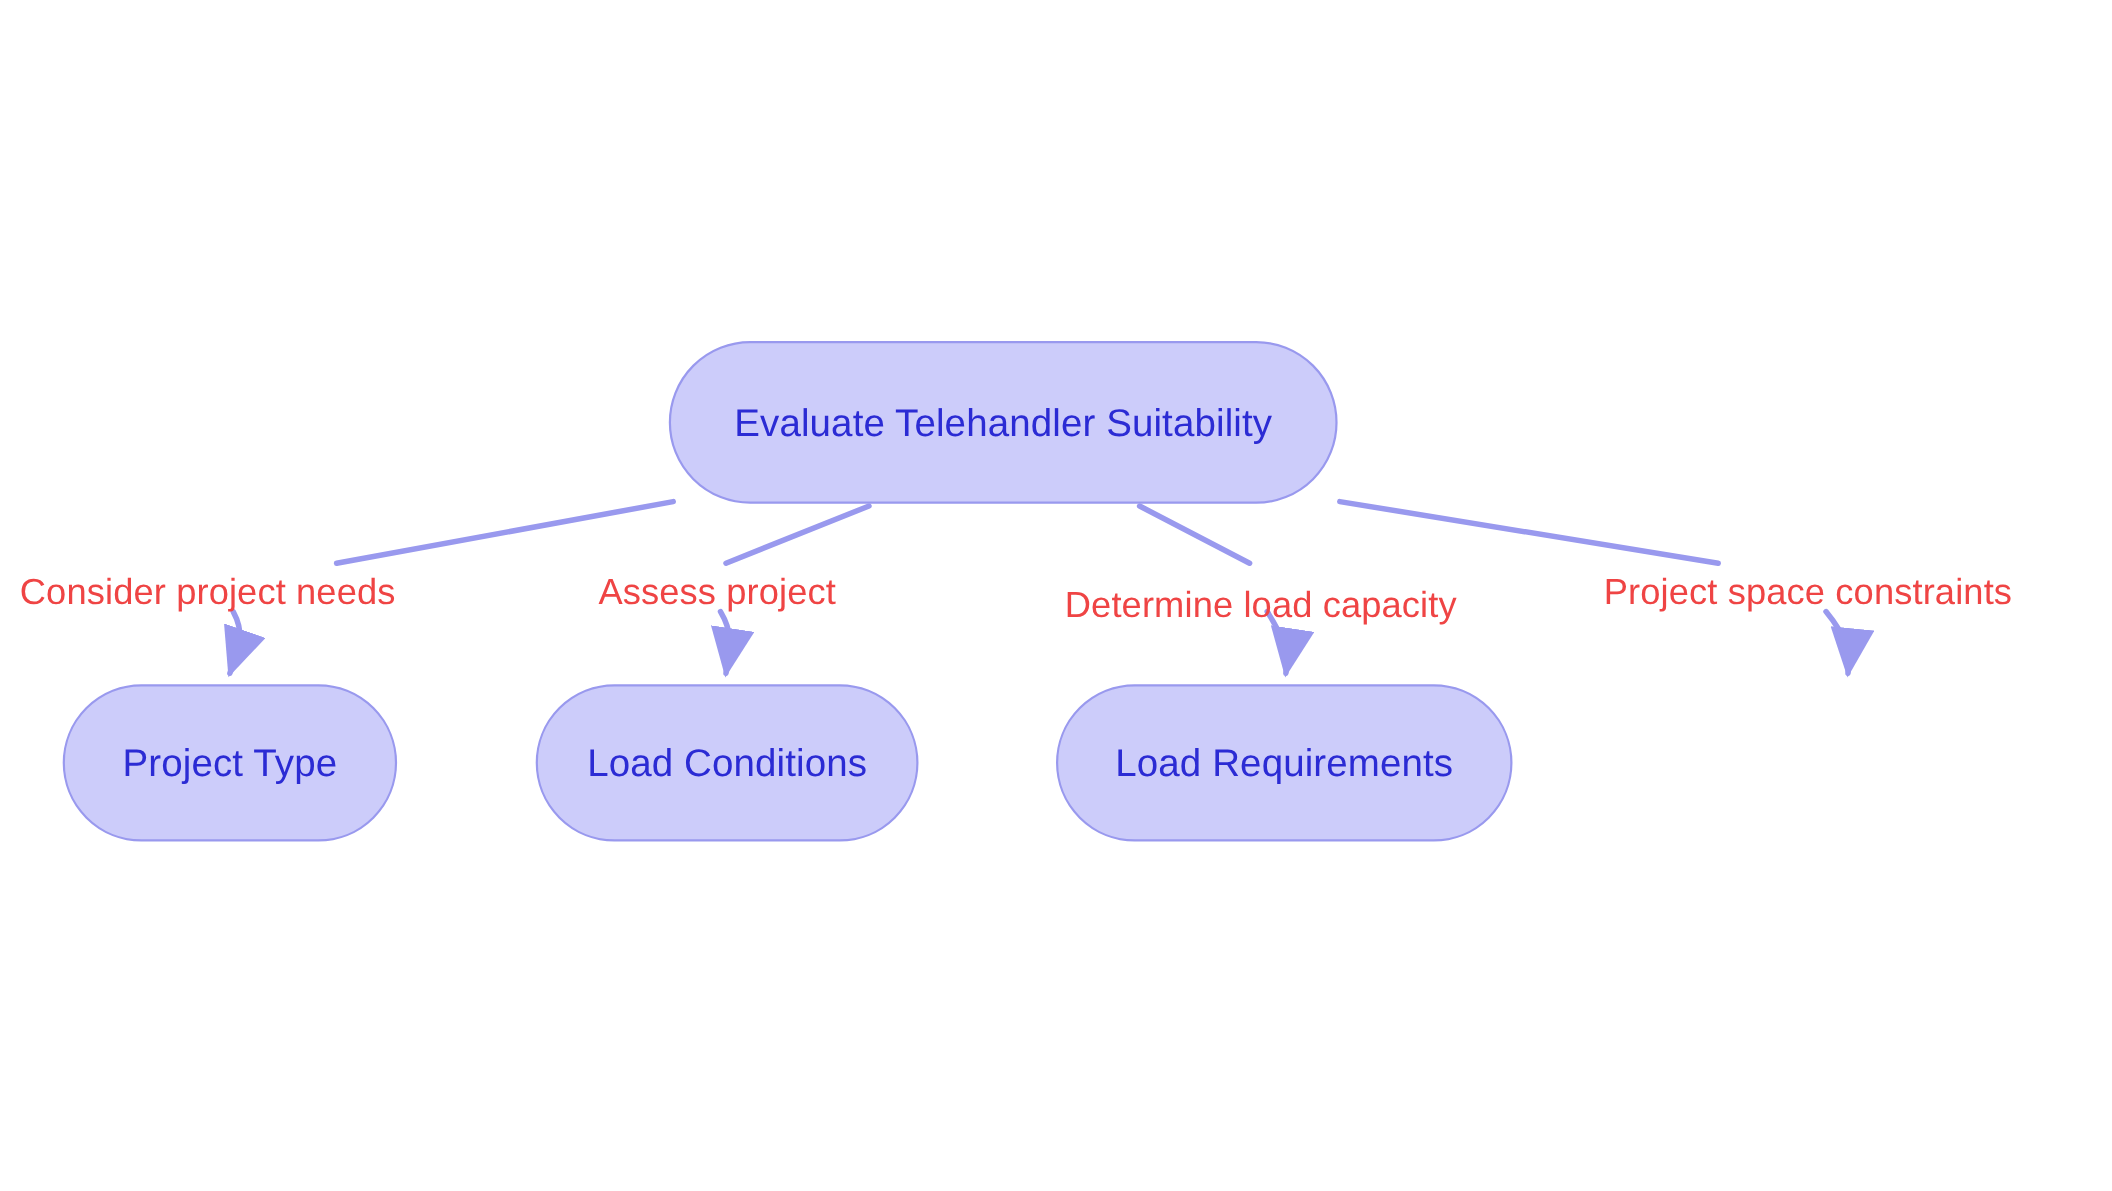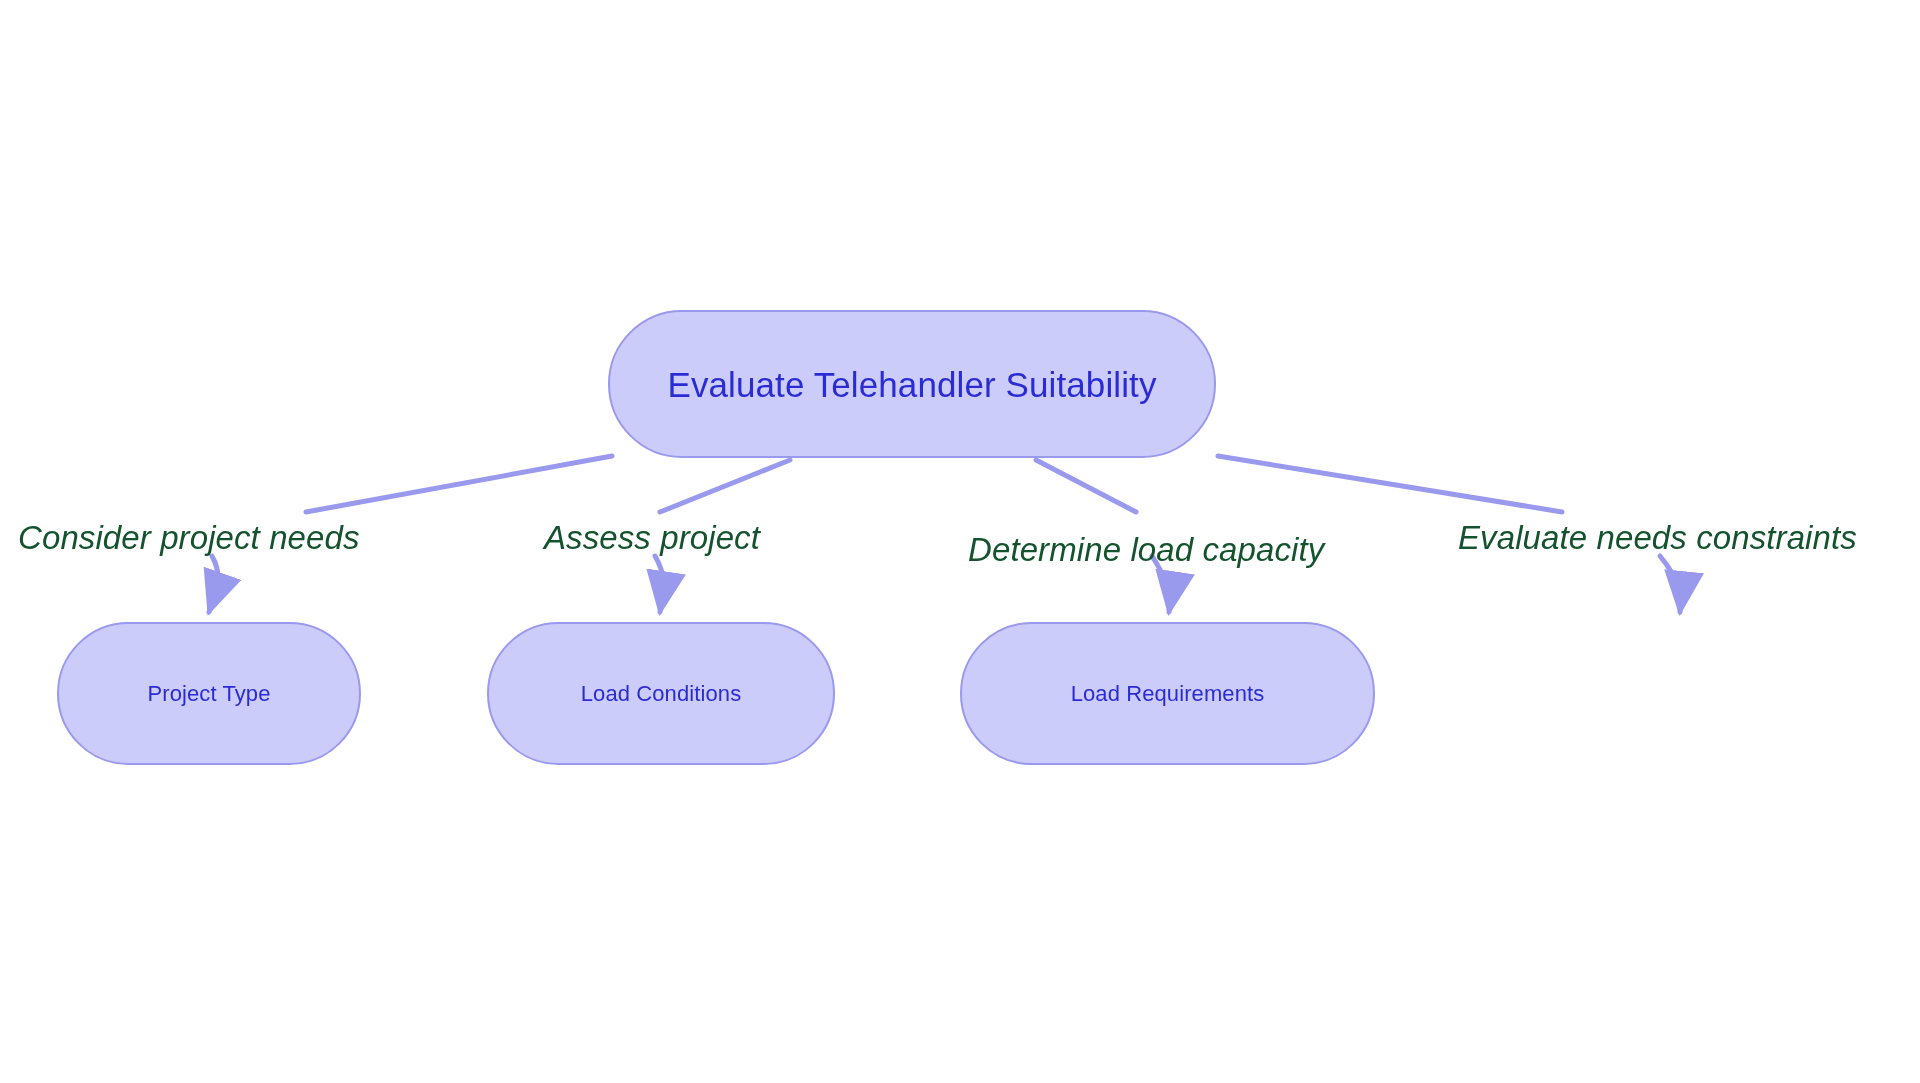--- a/index.html
+++ b/index.html
@@ -55,37 +55,36 @@
     height: 148px;
   }
   #node-root .node-label {
     font-size: 35px;
   }
   .leaf {
     top: 622px;
     height: 143px;
   }
   .leaf .node-label {
-    font-size: 22px;
+    font-size: 35px;
   }
   #node-project-type  { left: 57px;   width: 304px; }
   #node-site-cond     { left: 487px;  width: 348px; }
   #node-load-req      { left: 960px;  width: 415px; }
   #node-maneuver      { left: 1503px; width: 355px; }
 
   .edge-label {
     position: absolute;
-    color: #14532d;
+    color: #ef4444;
     font-family: "Liberation Sans", sans-serif;
     font-size: 33px;
     font-weight: 400;
     line-height: 1;
     white-space: nowrap;
     letter-spacing: 0.1px;
-    font-style: italic;
   }
   #edge-label-0 { left: 18px;   top: 521px; }
   #edge-label-1 { left: 544px;  top: 521px; }
   #edge-label-2 { left: 968px;  top: 521px; margin-top: 12px; }
   #edge-label-3 { left: 1458px; top: 521px; }
 </style>
 </head>
 <body>
 
 <div id="canvas">
@@ -108,21 +107,21 @@
     <path d="M 1660 556 C 1678 578, 1682 592, 1680 612" fill="none" stroke="#9999ee" stroke-width="5" stroke-linecap="round" marker-end="url(#arrowhead)"></path>
   </svg>
 
   <div class="node" id="node-root">
     <span class="node-label">Evaluate Telehandler Suitability</span>
   </div>
 
   <div class="edge-label" id="edge-label-0">Consider project needs</div>
   <div class="edge-label" id="edge-label-1">Assess project</div>
   <div class="edge-label" id="edge-label-2">Determine load capacity</div>
-  <div class="edge-label" id="edge-label-3">Evaluate needs constraints</div>
+  <div class="edge-label" id="edge-label-3">Project space constraints</div>
 
   <div class="node leaf" id="node-project-type">
     <span class="node-label">Project Type</span>
   </div>
   <div class="node leaf" id="node-site-cond">
     <span class="node-label">Load Conditions</span>
   </div>
   <div class="node leaf" id="node-load-req">
     <span class="node-label">Load Requirements</span>
   </div>

